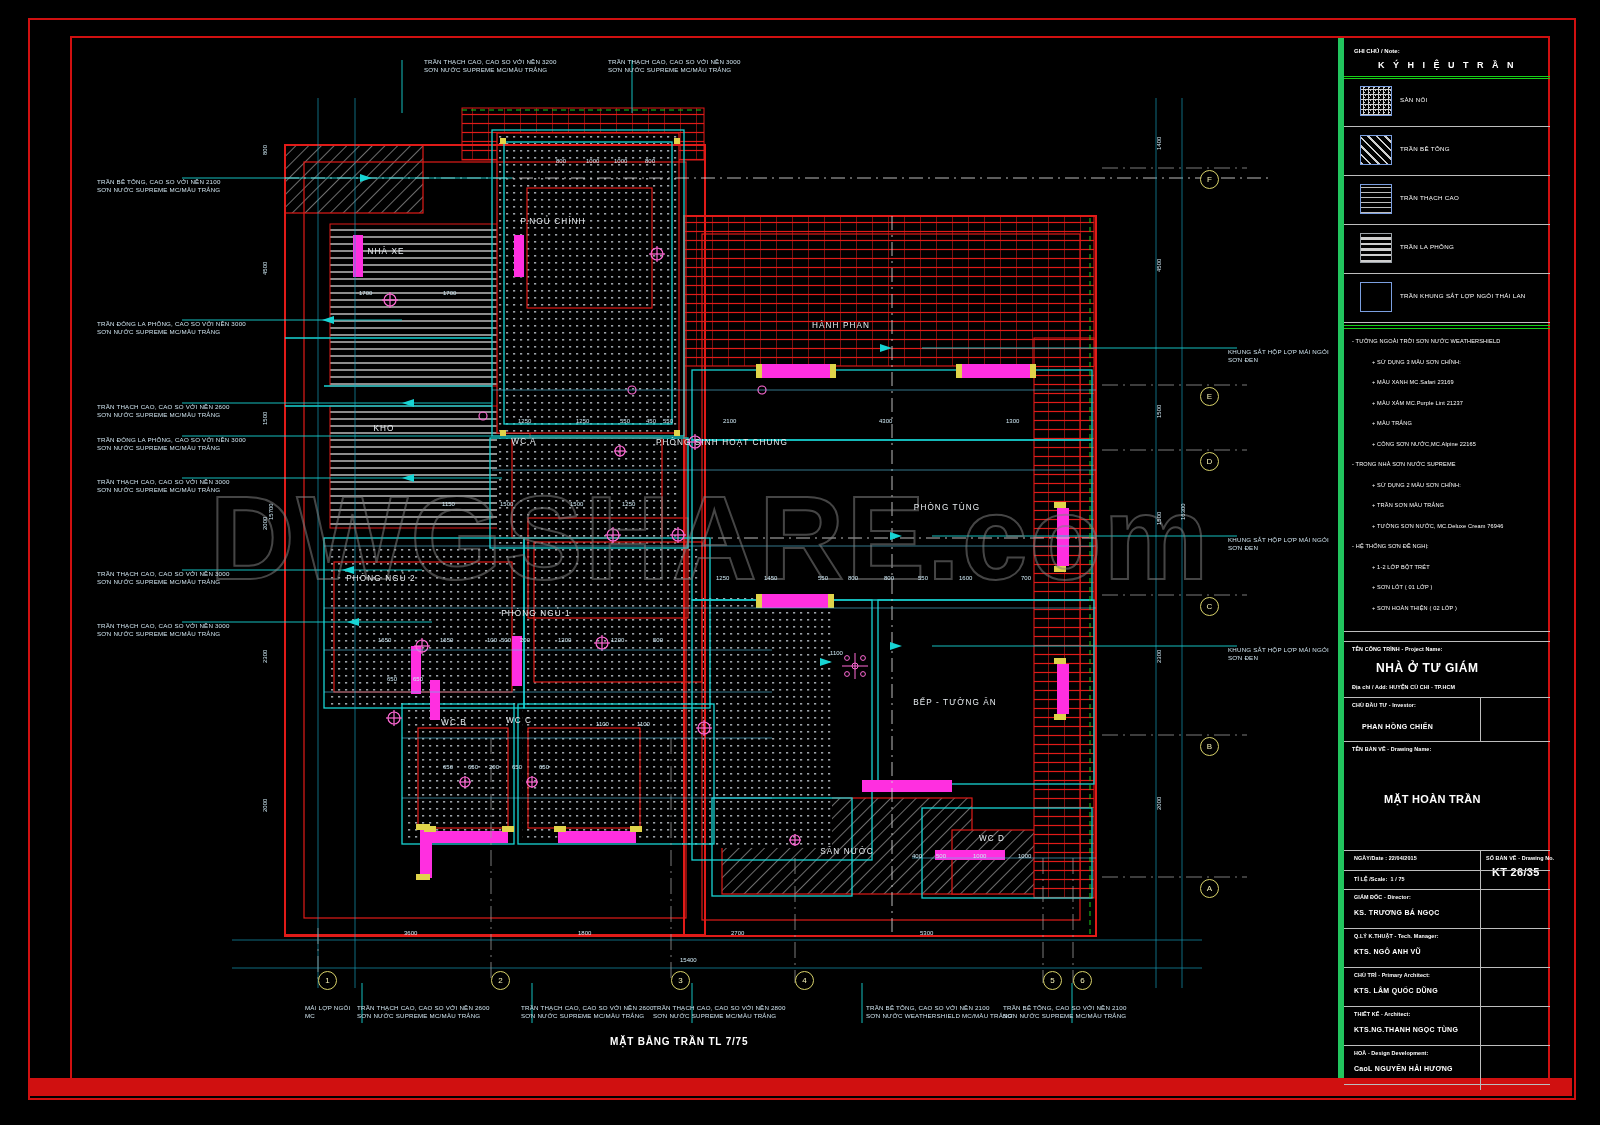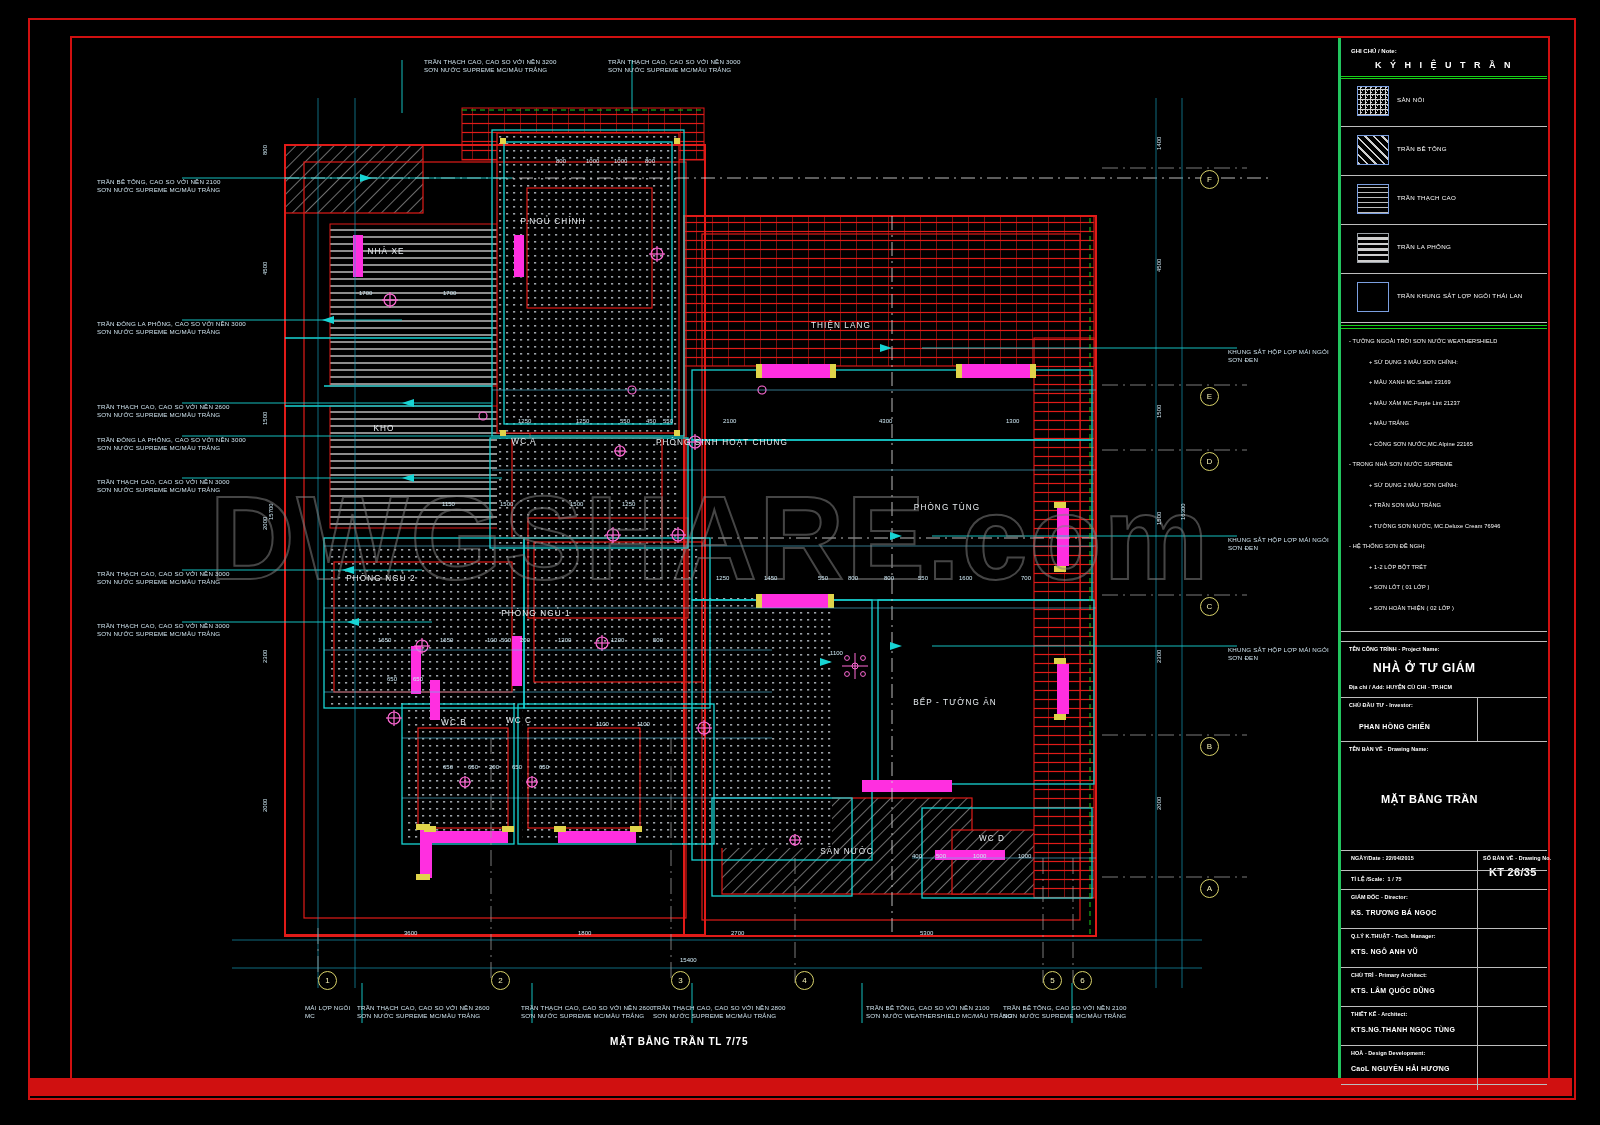--- a/index.html
+++ b/index.html
@@ -16,21 +16,21 @@
   .t{position:absolute;color:#cfe3ee;font-size:6.2px;line-height:7.5px;letter-spacing:.2px;white-space:nowrap;}
   .label-room{position:absolute;color:#e9eef2;font-size:8.2px;letter-spacing:1.1px;white-space:nowrap;}
   .dimtxt{position:absolute;color:#cfe9f5;font-size:6px;white-space:nowrap;}
   .dimtxt.v{transform-origin:0 0;transform:rotate(-90deg);}
 
   
   #plan{position:absolute;left:72px;top:38px;width:1260px;height:1038px;overflow:hidden;}
   svg{display:block;}
 
   
-  #rpanel{position:absolute;left:1338px;top:38px;width:206px;height:1040px;border-left:3px solid #22c55e;}
+  #rpanel{position:absolute;left:1338px;top:38px;width:206px;height:1040px;border-left:6px solid #22c55e;}
   .hline{position:absolute;left:0;width:206px;height:1px;background:#bdbdbd;}
   .gline{position:absolute;left:0;width:206px;height:1px;background:#18d018;}
   .vline{position:absolute;top:0;width:1px;background:#bdbdbd;}
 
   .ghichu{position:absolute;left:10px;top:10px;color:#fff;font-size:6px;font-weight:bold;}
   .legend-title{position:absolute;left:34px;top:22px;color:#fff;font-size:9px;letter-spacing:3px;font-weight:bold;}
   .legend-row{position:absolute;left:0;width:206px;height:41px;}
   .sw{position:absolute;left:16px;top:6px;width:30px;height:28px;border:1px solid #7b9fe0;}
   .legend-label{position:absolute;left:56px;top:16px;color:#ffffff;font-size:6.2px;letter-spacing:.3px;white-space:nowrap;}
 
@@ -331,21 +331,21 @@
 
   <div id="overlays">
       <div class="label-room" style="left:386px;top:251px;transform:translate(-50%,-50%)">NHÀ XE</div>
       <div class="label-room" style="left:384px;top:428px;transform:translate(-50%,-50%)">KHO</div>
       <div class="label-room" style="left:553px;top:221px;transform:translate(-50%,-50%)">P.NGỦ CHÍNH</div>
       <div class="label-room" style="left:524px;top:441px;transform:translate(-50%,-50%)">WC A</div>
       <div class="label-room" style="left:381px;top:578px;transform:translate(-50%,-50%)">PHÒNG NGỦ 2</div>
       <div class="label-room" style="left:536px;top:613px;transform:translate(-50%,-50%)">PHÒNG NGỦ 1</div>
       <div class="label-room" style="left:454px;top:722px;transform:translate(-50%,-50%)">WC B</div>
       <div class="label-room" style="left:519px;top:720px;transform:translate(-50%,-50%)">WC C</div>
-      <div class="label-room" style="left:841px;top:325px;transform:translate(-50%,-50%)">THIỆN LANG</div>
+      <div class="label-room" style="left:841px;top:325px;transform:translate(-50%,-50%)">HÀNH PHAN</div>
       <div class="label-room" style="left:722px;top:442px;transform:translate(-50%,-50%)">PHÒNG SINH HOẠT CHUNG</div>
       <div class="label-room" style="left:947px;top:507px;transform:translate(-50%,-50%)">PHÒNG TÙNG</div>
       <div class="label-room" style="left:955px;top:702px;transform:translate(-50%,-50%)">BẾP - TƯỜNG ĂN</div>
       <div class="label-room" style="left:847px;top:851px;transform:translate(-50%,-50%)">SÂN NƯỚC</div>
       <div class="label-room" style="left:992px;top:838px;transform:translate(-50%,-50%)">WC D</div>
       <div class="t" style="left:424px;top:58px">
         <div>TRẦN THẠCH CAO, CAO SO VỚI NỀN 3200</div>
         <div>SƠN NƯỚC SUPREME MC/MÀU TRẮNG</div>
       </div>
       <div class="t" style="left:608px;top:58px">
@@ -559,21 +559,21 @@
         <div class="hline" style="top:603px"></div>
         <div class="tb-cell tb-cap" style="left:8px;top:608px">TÊN CÔNG TRÌNH - Project Name:</div>
         <div class="tb-cell tb-val lg" style="left:32px;top:623px">NHÀ Ở TƯ GIÁM</div>
         <div class="tb-cell tb-cap" style="left:8px;top:646px">Địa chỉ / Add: HUYỆN CỦ CHI - TP.HCM</div>
         <div class="hline" style="top:659px"></div>
         <div class="tb-cell tb-cap" style="left:8px;top:664px">CHỦ ĐẦU TƯ - Investor:</div>
         <div class="tb-cell tb-val" style="left:18px;top:685px">PHAN HỒNG CHIẾN</div>
         <div class="vline" style="left:136px;top:659px;height:44px"></div>
         <div class="hline" style="top:703px"></div>
         <div class="tb-cell tb-cap" style="left:8px;top:708px">TÊN BẢN VẼ - Drawing Name:</div>
-        <div class="tb-cell tb-val md" style="left:40px;top:755px">MẶT BẰNG TRẦN</div>
+        <div class="tb-cell tb-val md" style="left:40px;top:755px">MẶT HOÀN TRẦN</div>
         <div class="hline" style="top:812px"></div>
         <div class="tb-cell tb-cap" style="left:10px;top:817px">NGÀY/Date : 22/04/2015</div>
         <div class="tb-cell tb-cap" style="left:142px;top:817px">SỐ BẢN VẼ - Drawing No.</div>
         <div class="tb-cell tb-val md" style="left:148px;top:828px">KT 26/35</div>
         <div class="hline" style="top:832px"></div>
         <div class="tb-cell tb-cap" style="left:10px;top:838px">TỈ LỆ /Scale:&nbsp;&nbsp;1 / 75</div>
         <div class="hline" style="top:851px"></div>
         <div class="vline" style="left:136px;top:812px;height:240px"></div>
         <div class="tb-cell tb-cap" style="left:10px;top:856px">GIÁM ĐỐC - Director:</div>
         <div class="tb-cell tb-val" style="left:10px;top:871px">KS. TRƯƠNG BÁ NGỌC</div>

